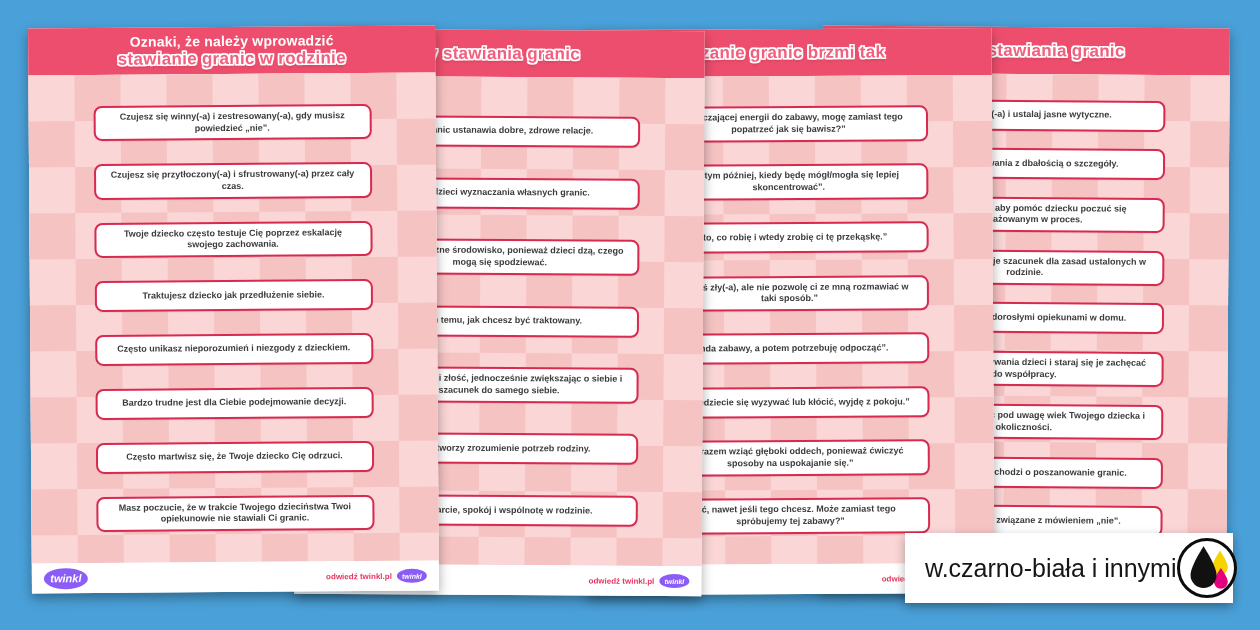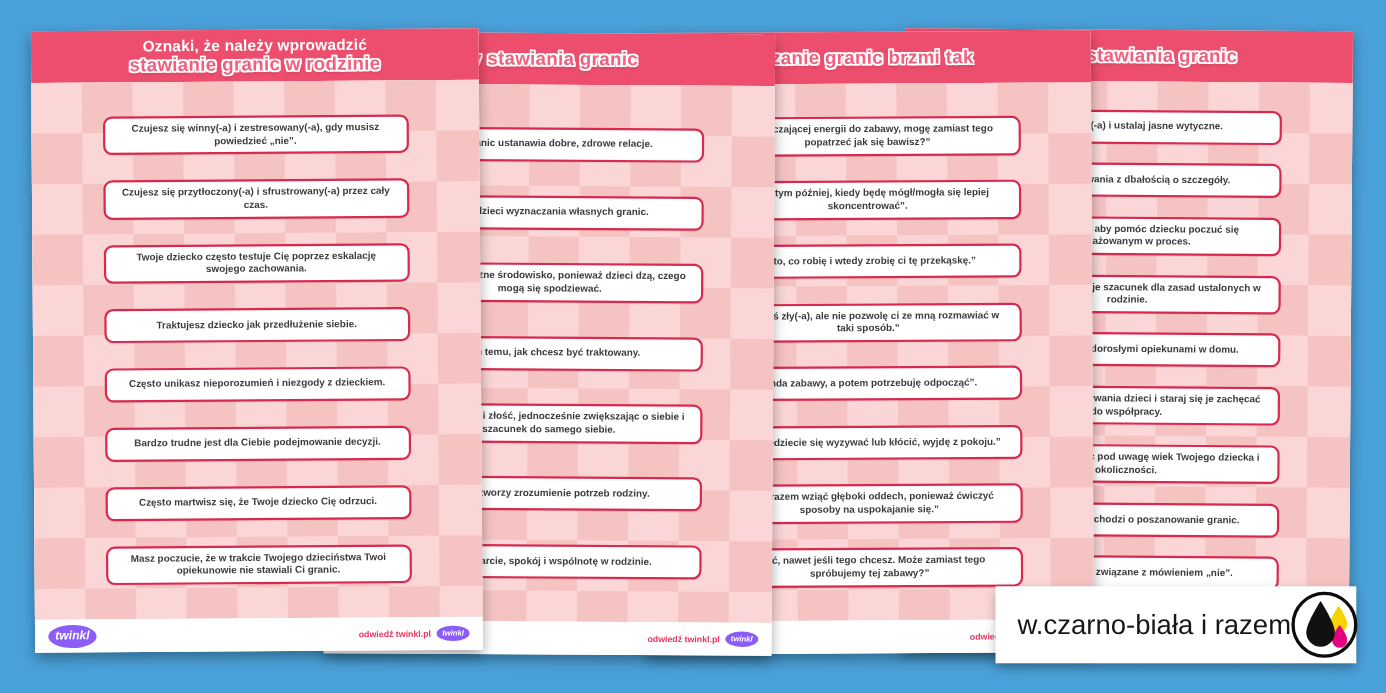--- a/index.html
+++ b/index.html
@@ -165,21 +165,21 @@
     <footer class="page-footer">
       <div class="logo-pill">twinkl</div>
       <div class="visit-group">
         <span class="visit-text">odwiedź twinkl.pl</span>
         <span class="logo-pill small">twinkl</span>
       </div>
     </footer>
   </section>
 
   <div class="badge">
-    <span class="badge-label">w.czarno-biała i razem</span>
+    <span class="badge-label">w.czarno-biała i innymi</span>
     <span class="badge-icon">
       <svg viewBox="0 0 60 60" width="52" height="52" aria-hidden="true">
         <path fill="#F5D400" d="M45 10 C45 10 36 23 36 29 a9 9 0 0 0 18 0 C54 23 45 10 45 10 Z"></path>
         <path fill="#E5007D" d="M46 30 C46 30 38 41 38 46 a8 8 0 0 0 16 0 C54 41 46 30 46 30 Z"></path>
         <path fill="#111111" d="M26 5 C26 5 11 28 11 38 a15 15 0 0 0 30 0 C41 28 26 5 26 5 Z"></path>
       </svg>
     </span>
   </div>
 
 </div>

